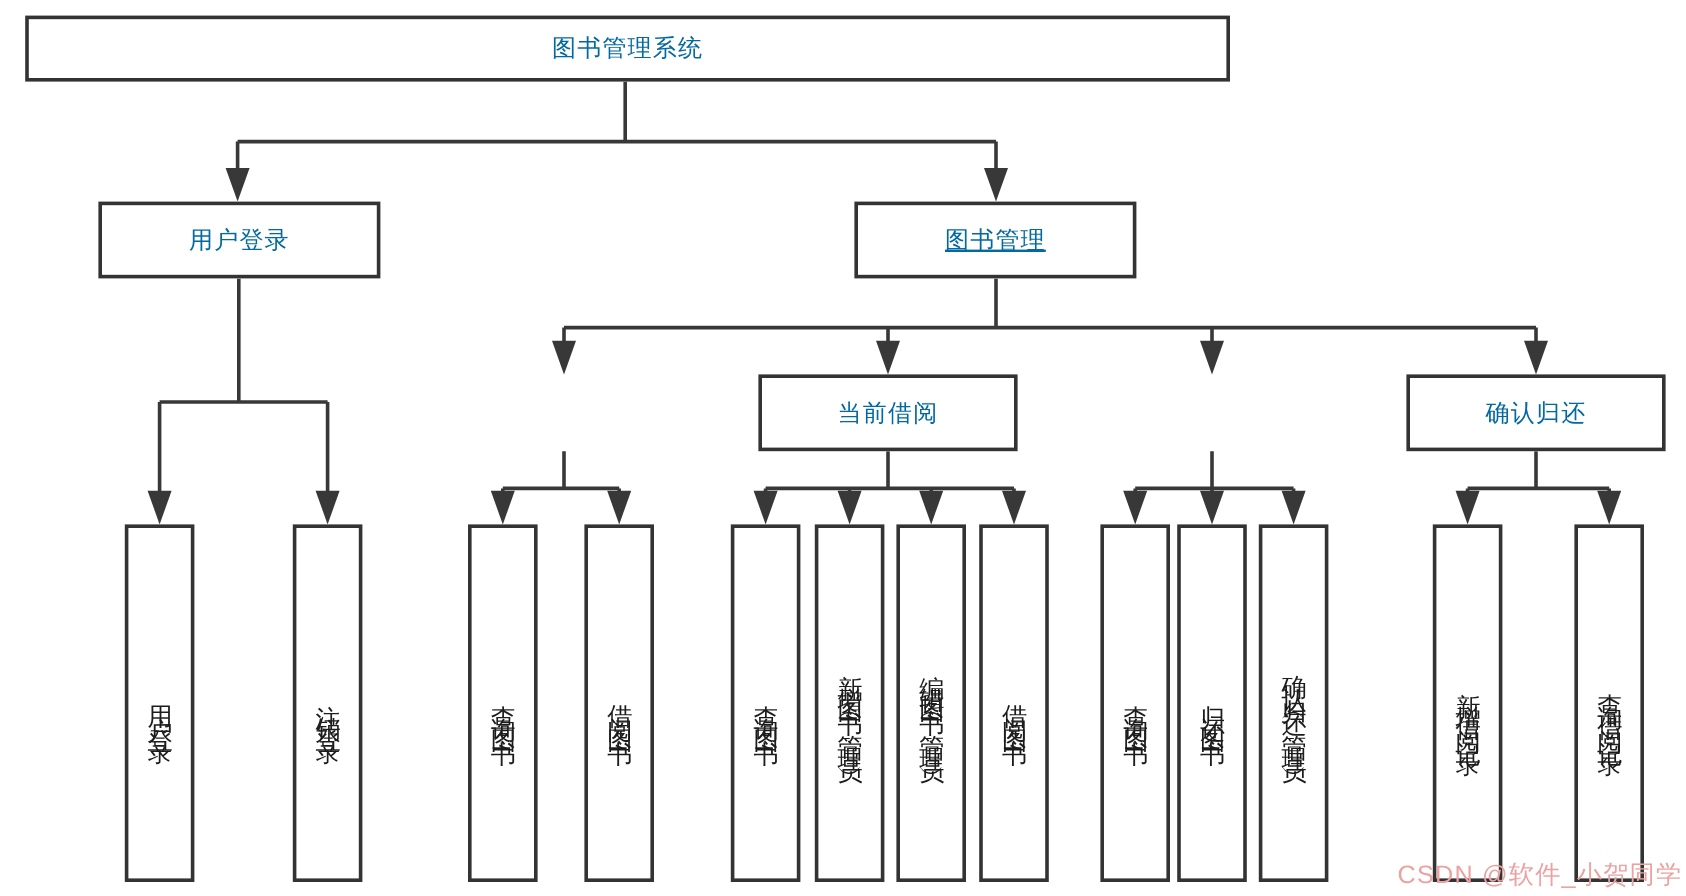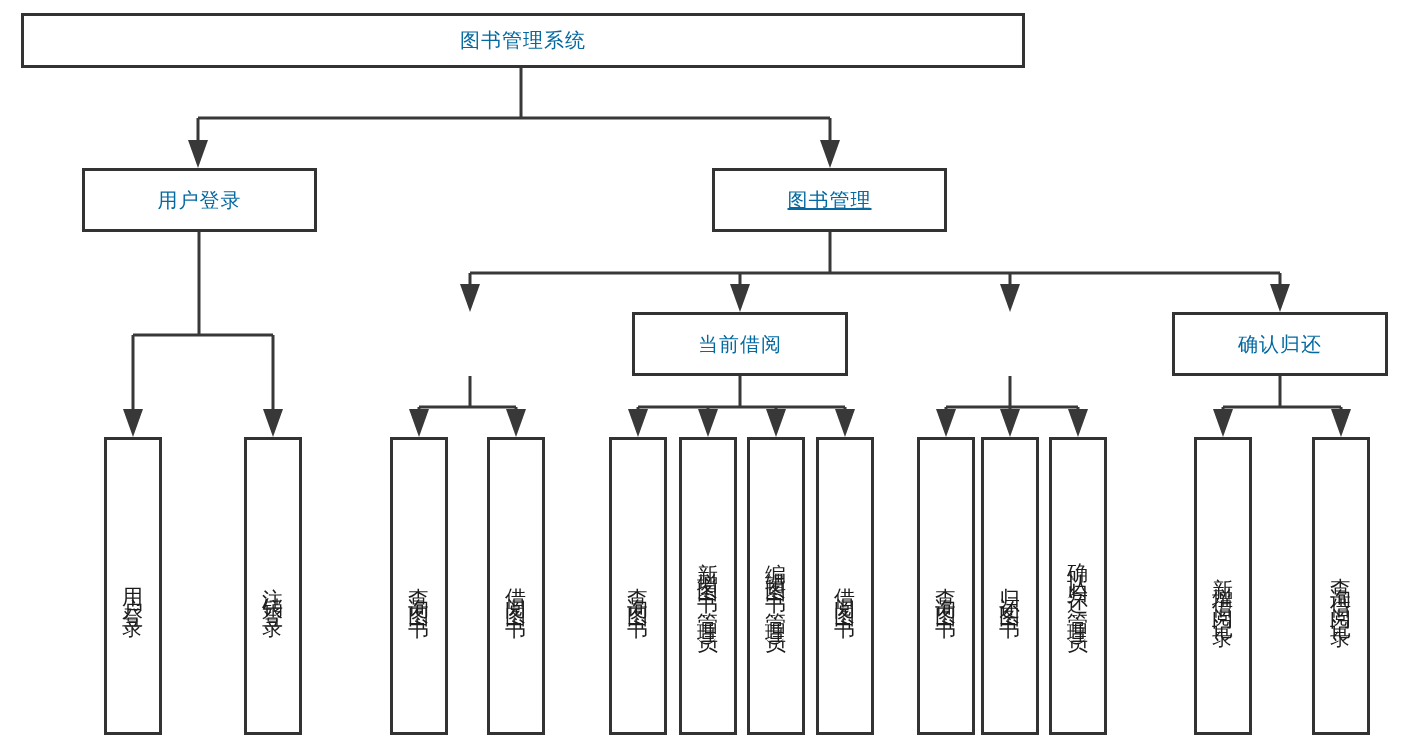--- a/index.html
+++ b/index.html
@@ -166,14 +166,15 @@
     <span class="vlabel">确认归还（管理员）</span>
   </div>
 
   <div class="vbox" style="left:1194px;">
     <span class="vlabel">新增借阅记录</span>
   </div>
   <div class="vbox" style="left:1312px;">
     <span class="vlabel">查询借阅记录</span>
   </div>
 
+  <div class="watermark">CSDN @软件_小贺同学</div>
 
 </div>
 
 </body></html>

